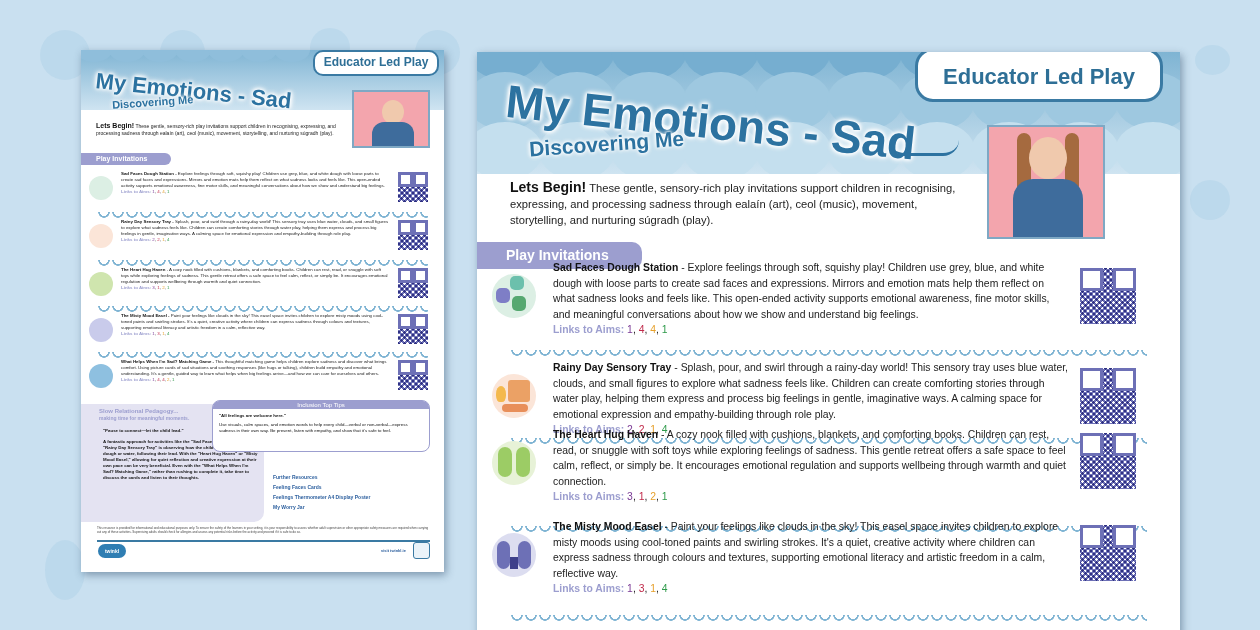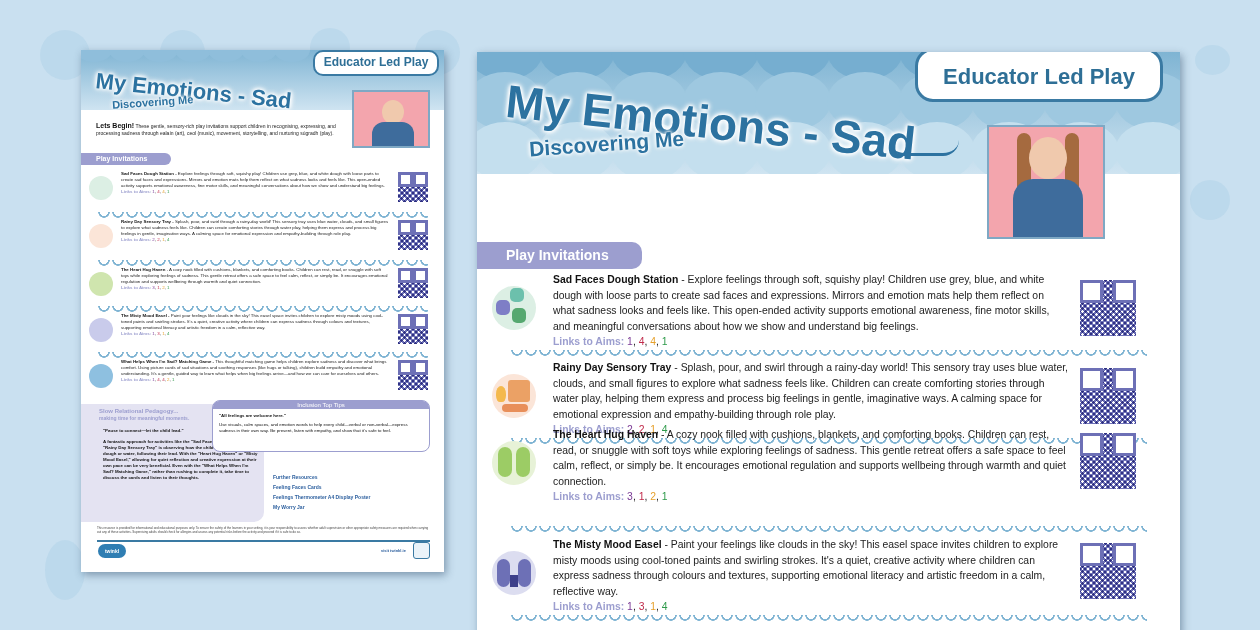--- a/index.html
+++ b/index.html
@@ -151,23 +151,26 @@
   <div class="tag" style="left:438px;top:-4px;width:248px;height:54px;font-size:22px;line-height:44px;padding-top:4px">Educator Led Play</div>
   <div class="title" style="left:32px;top:22px;font-size:46px">My Emotions - Sad</div>
   <div class="sub" style="left:52px;top:80px;font-size:21px">Discovering Me</div>
   <div style="position:absolute;left:412px;top:88px;width:70px;height:16px;border-bottom:3px solid #2c72a0;border-radius:0 0 40px 40px"></div>
   <div class="photo" style="left:510px;top:73px;width:118px;height:114px">
     <div style="position:absolute;left:28px;top:6px;width:14px;height:60px;border-radius:7px;background:#a56a3f"></div>
     <div style="position:absolute;left:76px;top:6px;width:14px;height:60px;border-radius:7px;background:#a56a3f"></div>
     <div style="position:absolute;left:40px;top:10px;width:38px;height:42px;border-radius:50%;background:#f0c9ad"></div>
     <div style="position:absolute;left:24px;top:52px;width:70px;height:62px;border-radius:20px 20px 0 0;background:#3e6c9c"></div>
   </div>
+  <div class="intro" style="left:33px;top:127px;width:450px;font-size:11.2px;line-height:16px">
+    <b style="font-size:14px">Lets Begin!</b><span> These gentle, sensory-rich play invitations support children in recognising, expressing, and processing sadness through ealaín (art), ceol (music), movement, storytelling, and nurturing súgradh (play).</span>
+  </div>
   <div class="pibar" style="top:190px;width:165px;height:27px;font-size:14px;line-height:27px;padding-left:29px">Play Invitations</div>
 
-  <div class="item" style="top:220px;height:80px">
+  <div class="item" style="top:208px;height:80px">
     <div class="ico" style="left:15px;top:14px;width:44px;height:44px;background:#dcefe4">
       <div style="position:absolute;left:4px;top:14px;width:14px;height:15px;border-radius:5px;background:#7e7ec6"></div>
       <div style="position:absolute;left:18px;top:2px;width:14px;height:14px;border-radius:5px;background:#6cc0ac"></div>
       <div style="position:absolute;left:20px;top:22px;width:14px;height:15px;border-radius:5px;background:#56a870"></div>
     </div>
     <div class="txt" style="left:76px;top:0;width:515px;font-size:10.4px;line-height:15.5px"><b>Sad Faces Dough Station</b><span> - Explore feelings through soft, squishy play! Children use grey, blue, and white dough with loose parts to create sad faces and expressions. Mirrors and emotion mats help them reflect on what sadness looks and feels like. This open-ended activity supports emotional awareness, fine motor skills, and meaningful conversations about how we show and understand big feelings.</span><br><span class="aims">Links to Aims: </span><span class="a1">1</span>, <span class="a2">4</span>, <span class="a3">4</span>, <span class="a4">1</span></div>
     <div class="qr" style="left:603px;top:8px;width:56px;height:56px"></div>
   </div>
   <div class="wave" style="left:33px;right:33px;top:298px"></div>
   <div class="item" style="top:308px;height:80px">
@@ -182,21 +185,21 @@
   <div class="wave" style="left:33px;right:33px;top:386px"></div>
   <div class="item" style="top:375px;height:80px">
     <div class="ico" style="left:15px;top:14px;width:44px;height:44px;background:#e7f2d7">
       <div style="position:absolute;left:6px;top:6px;width:14px;height:30px;border-radius:7px;background:#9ccc65"></div>
       <div style="position:absolute;left:24px;top:6px;width:14px;height:30px;border-radius:7px;background:#9ccc65"></div>
     </div>
     <div class="txt" style="left:76px;top:0;width:515px;font-size:10.4px;line-height:15.5px"><b>The Heart Hug Haven</b><span> - A cozy nook filled with cushions, blankets, and comforting books. Children can rest, read, or snuggle with soft toys while exploring feelings of sadness. This gentle retreat offers a safe space to feel calm, reflect, or simply be. It encourages emotional regulation and supports wellbeing through warmth and quiet connection.</span><br><span class="aims">Links to Aims: </span><span class="a1">3</span>, <span class="a2">1</span>, <span class="a3">2</span>, <span class="a4">1</span></div>
     <div class="qr" style="left:603px;top:6px;width:56px;height:56px"></div>
   </div>
   <div class="wave" style="left:33px;right:33px;top:474px"></div>
-  <div class="item" style="top:485px;height:80px">
+  <div class="item" style="top:467px;height:80px">
     <div class="ico" style="left:15px;top:14px;width:44px;height:44px;background:#dcddf0">
       <div style="position:absolute;left:5px;top:8px;width:13px;height:28px;border-radius:7px;background:#6d70b6"></div>
       <div style="position:absolute;left:26px;top:8px;width:13px;height:28px;border-radius:7px;background:#6d70b6"></div>
       <div style="position:absolute;left:18px;top:24px;width:8px;height:12px;background:#3d3f8a"></div>
     </div>
     <div class="txt" style="left:76px;top:0;width:515px;font-size:10.4px;line-height:15.5px"><b>The Misty Mood Easel</b><span> - Paint your feelings like clouds in the sky! This easel space invites children to explore misty moods using cool-toned paints and swirling strokes. It's a quiet, creative activity where children can express sadness through colours and textures, supporting emotional literacy and artistic freedom in a calm, reflective way.</span><br><span class="aims">Links to Aims: </span><span class="a1">1</span>, <span class="a2">3</span>, <span class="a3">1</span>, <span class="a4">4</span></div>
     <div class="qr" style="left:603px;top:6px;width:56px;height:56px"></div>
   </div>
   <div class="wave" style="left:33px;right:33px;top:563px"></div>
 </div>

